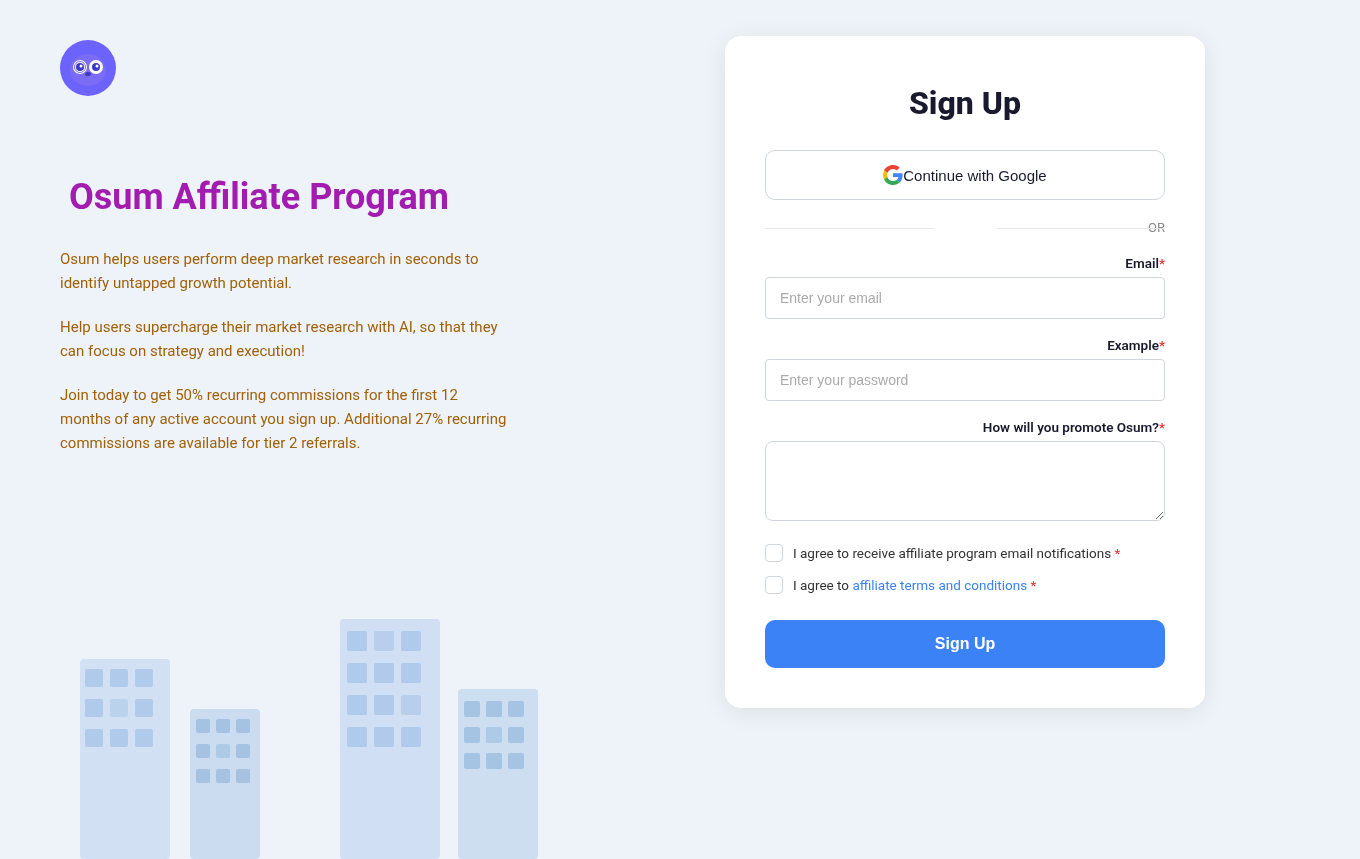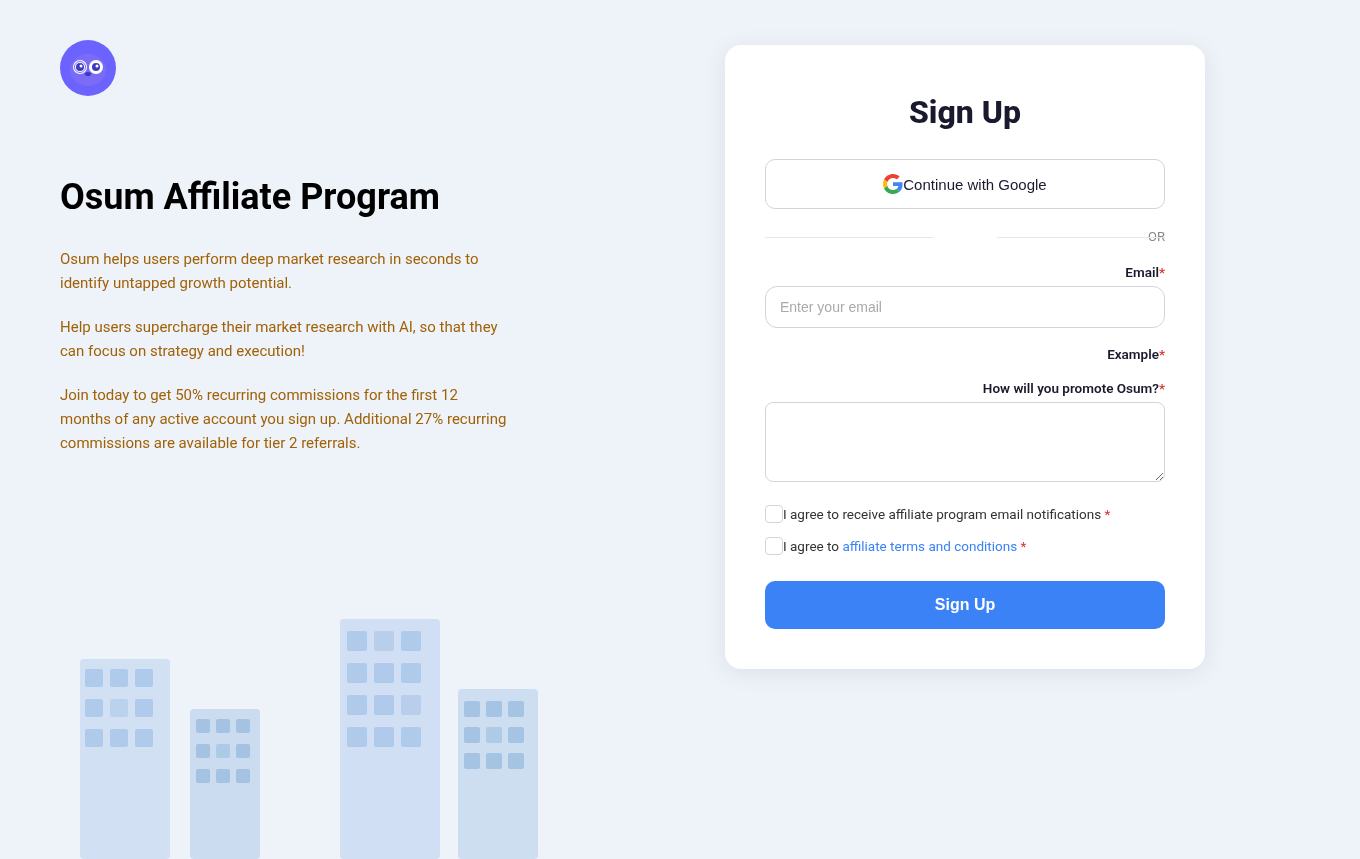--- a/index.html
+++ b/index.html
@@ -27,43 +27,44 @@
       width: 56px;
       height: 56px;
     }
     .left-content {
       position: relative;
       z-index: 2;
     }
     .left-title {
       font-size: 36px;
       font-weight: 700;
-      color: #000000;
+      color: #a21caf;
       margin-bottom: 28px;
       line-height: 1.2;
+      margin-left: 9px;
     }
     .left-desc {
       font-size: 15px;
       color: #a16207;
       line-height: 1.6;
       margin-bottom: 20px;
     }
     .buildings-illustration {
       position: absolute;
       bottom: 0;
       left: 0;
       width: 100%;
       height: 300px;
     }
     .right-panel {
       flex: 1;
       display: flex;
       align-items: flex-start;
       justify-content: center;
-      padding: 45px 20px;
+      padding: 36px 20px;
       overflow-y: auto;
     }
     .form-card {
       background: #fff;
       border-radius: 16px;
       padding: 48px 40px 40px;
       width: 100%;
       max-width: 480px;
       box-shadow: 0 4px 24px rgba(0,0,0,0.08);
     }
@@ -119,21 +120,21 @@
       display: block;
       text-align: right;
     }
     .field-label .required {
       color: #e03030;
     }
     .field-input {
       width: 100%;
       padding: 12px 14px;
       border: 1.5px solid #d0d5dd;
-      border-radius: 12px;
+      border-radius: 4px;
       font-size: 14px;
       color: #333;
       outline: none;
       background: #fff;
       transition: border-color 0.15s;
     }
     .field-input::placeholder {
       color: #aaa;
     }
     .field-textarea {
@@ -146,20 +147,21 @@
       outline: none;
       background: #fff;
       resize: vertical;
       min-height: 80px;
       font-family: inherit;
       transition: border-color 0.15s;
     }
     .checkbox-group {
       display: flex;
       align-items: flex-start;
+      gap: 10px;
       margin-bottom: 12px;
     }
     .checkbox-input {
       width: 18px;
       height: 18px;
       margin-top: 1px;
       border: 1.5px solid #d0d5dd;
       border-radius: 4px;
       cursor: pointer;
       flex-shrink: 0;
@@ -311,20 +313,21 @@
         <span>Email</span><span class="required">*</span>
       </label>
       <input type="email" class="field-input" placeholder="Enter your email" style="">
     </div>
 
     
     <div class="field-group">
       <label class="field-label">
         <span>Example</span><span class="required">*</span>
       </label>
+      <input type="password" class="field-input" placeholder="Enter your password" style="">
     </div>
 
     
     <div class="field-group">
     </div>
 
     
     <div class="field-group">
       <label class="field-label">
         <span>How will you promote Osum?</span><span class="required">*</span>

